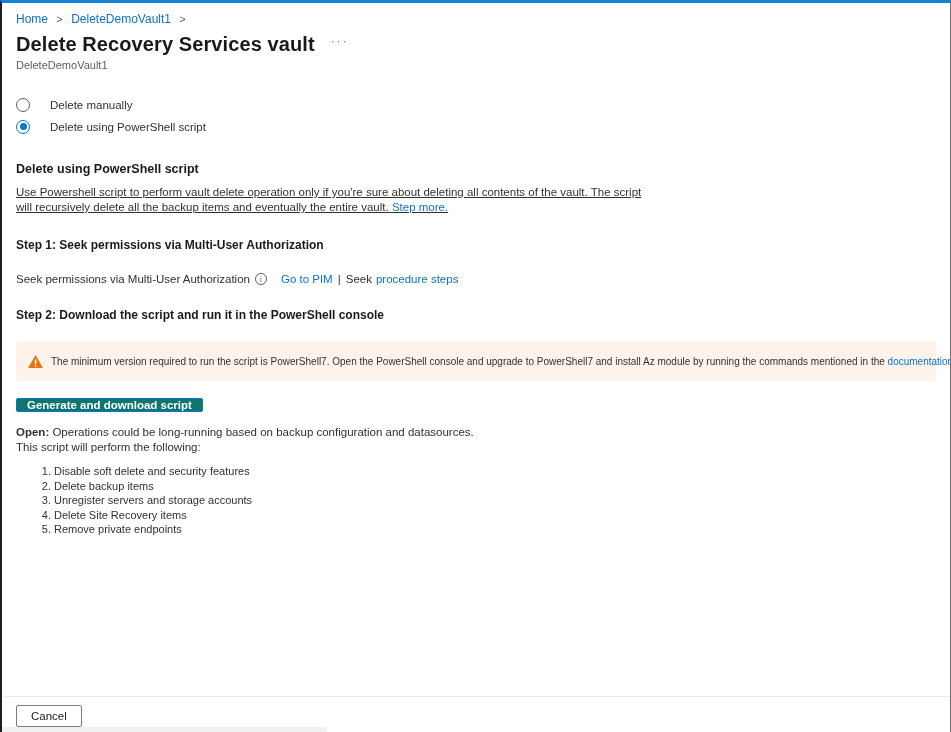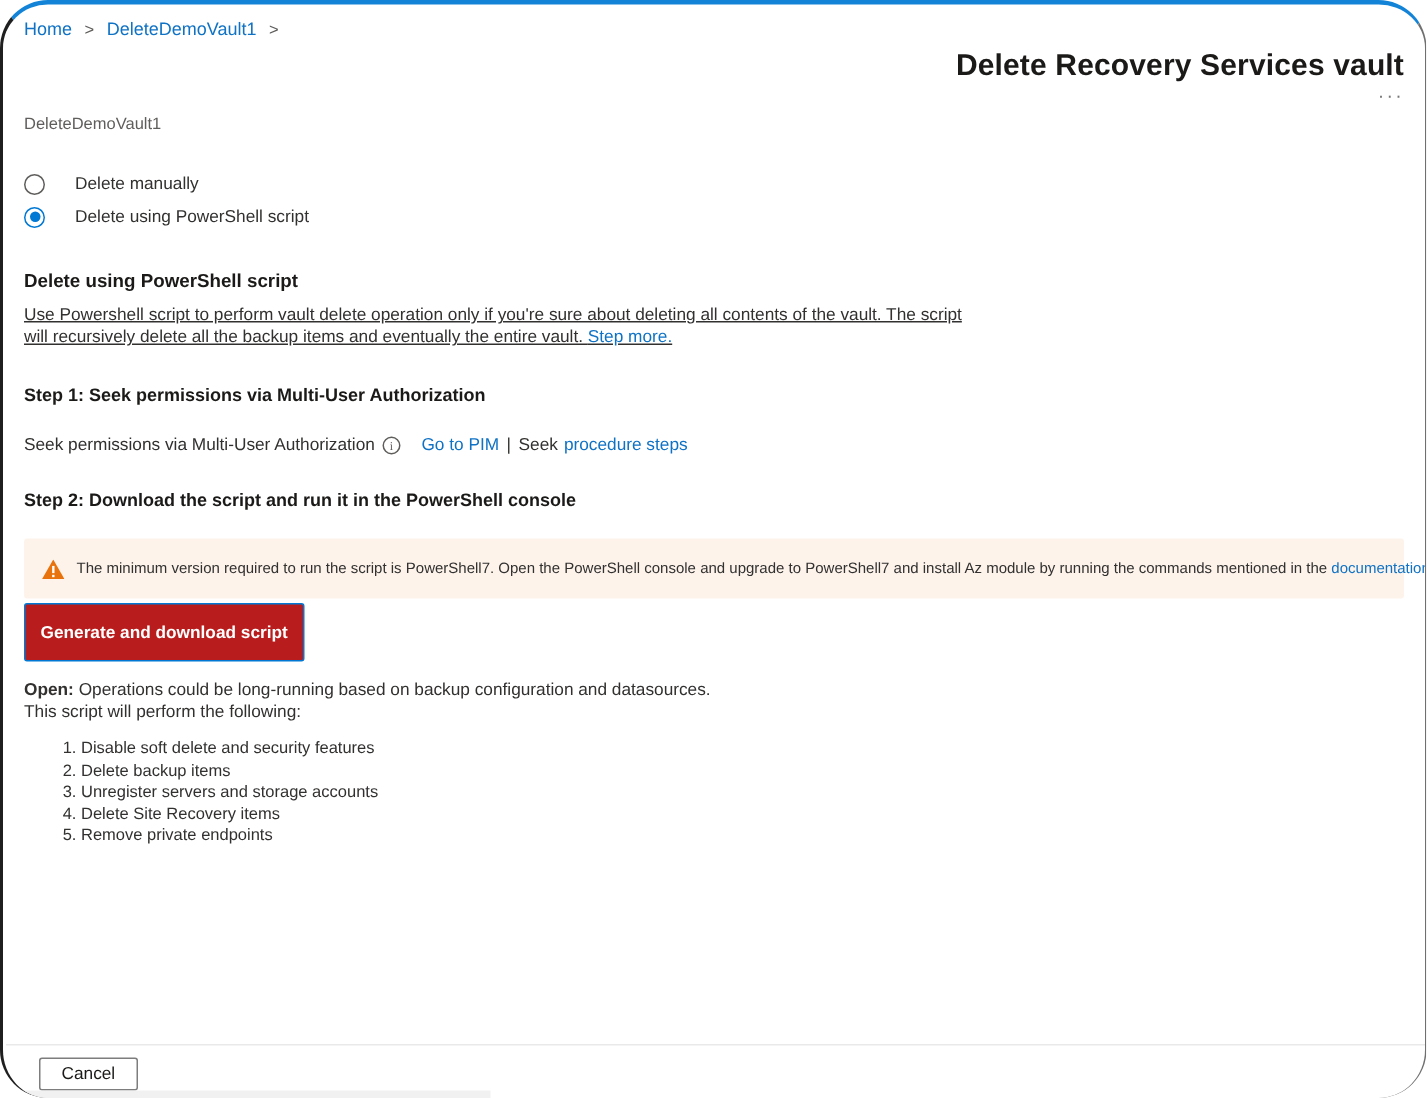--- a/index.html
+++ b/index.html
@@ -7,31 +7,30 @@
   body { font-family:"Liberation Sans", sans-serif; color:#323130; }
 
   .page {
     position:relative;
     width:951px; height:732px;
     background:#ffffff;
     border-top:3px solid #1283d6;
     border-left:2px solid #1f1f1f;
     border-right:1px solid #6f6f6f;
     overflow:hidden;
-    border-radius:32px;
   }
   .content { padding:0 14px; }
 
   
   .breadcrumb { padding-top:9px; font-size:12px; color:#605e5c; }
   .breadcrumb a { color:#0f72c4; text-decoration:none; cursor:pointer; }
   .breadcrumb .sep { margin:0 5px; color:#605e5c; font-size:11px; }
 
   
-  .title-row { margin-top:7px; display:flex; align-items:flex-end;flex-direction:column; }
+  .title-row { margin-top:7px; display:flex; align-items:flex-start; }
   h1 { font-size:20px; line-height:23px; font-weight:600; color:#1b1a19; letter-spacing:0.1px; }
   .more-options { margin-left:16px; margin-bottom:3px; color:#767676; font-size:13px; letter-spacing:1.5px; cursor:pointer; }
   .subtitle { margin-top:3px; font-size:11px; color:#605e5c; }
 
   
   .radio-group { margin-top:24px; }
   .radio-row { display:flex; align-items:center; gap:20px; height:19px; margin-bottom:3px; font-size:11.5px; color:#323130; cursor:pointer; }
   .radio { width:14px; height:14px; border-radius:50%; border:1px solid #5f5e5c; background:#fff; display:inline-flex; align-items:center; justify-content:center; flex:0 0 auto; }
   .radio.checked { border:1px solid #0078d4; }
   .radio.checked::after { content:""; width:7px; height:7px; border-radius:50%; background:#0078d4; }
@@ -48,31 +47,31 @@
   .seek-row .pim-link { margin-left:14px; }
   .seek-row .pipe { margin:0 5px; color:#323130; }
   .seek-row .proc-link { margin-left:4px; }
 
   
   .warning-banner { margin-top:19px; height:40px; background:#fdf3eb; border-radius:2px; display:flex; align-items:center; padding:0 12px; gap:8px; }
   .warning-banner .msg { font-size:10px; color:#323130; white-space:nowrap; }
   .warn-icon { flex:0 0 auto; display:block; }
 
   
-  .primary-btn { margin-top:3px; height:39px; padding:0 10px; min-width:179px; background:#b91c1c; color:#fff; border:1px solid #0078d4; border-radius:2px; font-family:"Liberation Sans", sans-serif; font-size:11.5px; font-weight:600; cursor:pointer; }
+  .primary-btn { margin-top:17px; height:14px; padding:0 10px; min-width:179px; background:#0f766e; color:#fff; border:1px solid #0078d4; border-radius:2px; font-family:"Liberation Sans", sans-serif; font-size:11.5px; font-weight:600; cursor:pointer; }
 
   
   .note { margin-top:12px; font-size:11.5px; line-height:15px; color:#323130; }
   .note b { font-weight:700; }
   ol.actions { margin-top:9px; padding-left:38px; font-size:11px; line-height:14.5px; color:#323130; }
   ol.actions li { margin-bottom:0; }
 
   
   .footer-divider { position:absolute; left:2px; right:0; bottom:35px; border-top:1px solid #e9e9e9; }
-  .cancel-btn { position:absolute; left:24px; bottom:5px; height:22px; padding:0 14px; background:#fff; border:1px solid #7d7d7d; border-radius:2px; font-family:"Liberation Sans", sans-serif; font-size:11.5px; color:#1b1a19; cursor:pointer; }
+  .cancel-btn { position:absolute; left:14px; bottom:5px; height:22px; padding:0 14px; background:#fff; border:1px solid #7d7d7d; border-radius:2px; font-family:"Liberation Sans", sans-serif; font-size:11.5px; color:#1b1a19; cursor:pointer; }
   .bottom-strip { position:absolute; left:0; bottom:0; width:325px; height:5px; background:#f1f1f1; }
 </style>
 </head>
 <body>
 
 <div class="page">
   <div class="content">
 
     <nav class="breadcrumb">
       <a>Home</a>

